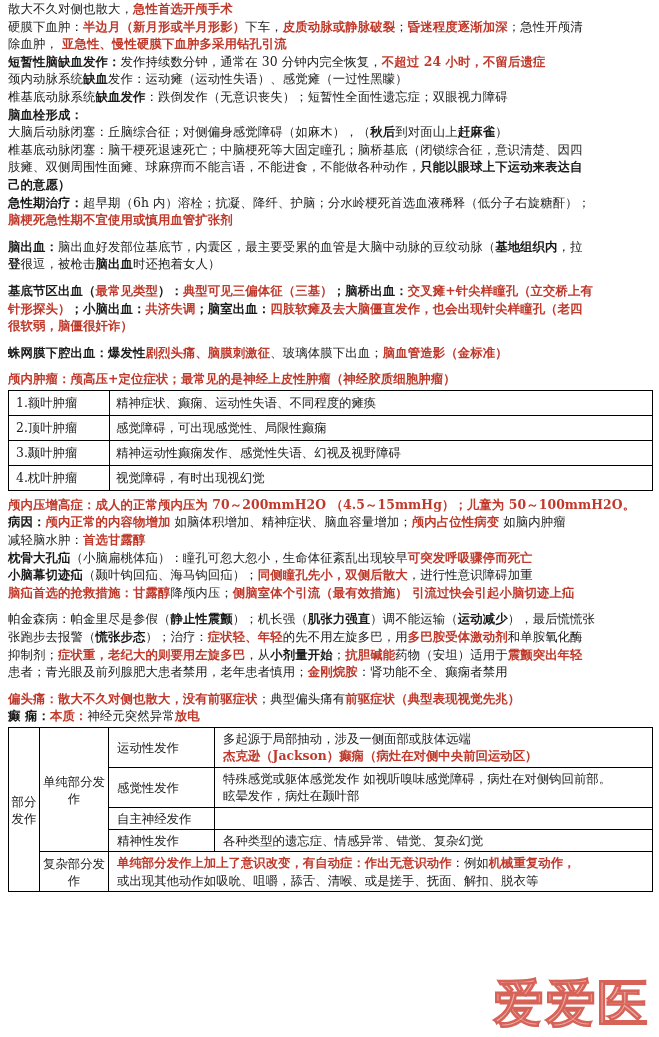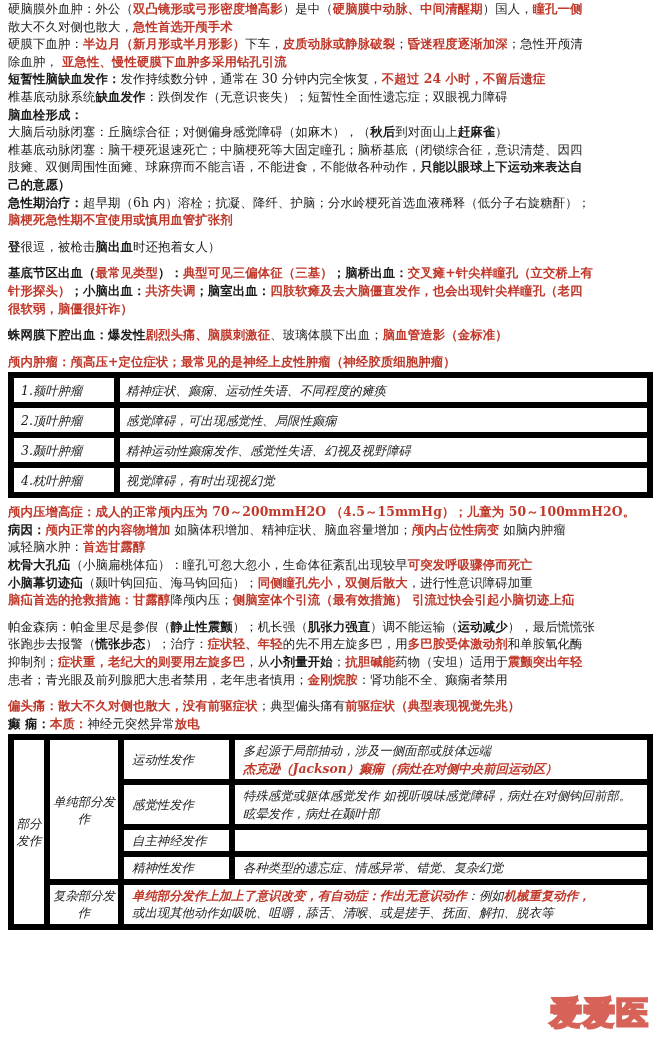--- a/index.html
+++ b/index.html
@@ -39,25 +39,24 @@
   
   table.doc {
     border-collapse: collapse;
     width: 645px;
     margin: 2px 0 0 8px;
     font-size: 12.4px;
     line-height: 17.4px;
     table-layout: fixed;
   }
   table.doc td {
-    border: 6px solid #000000;
+    border: 1px solid #000000;
     padding: 2px 5px 2px 6px;
     vertical-align: middle;
     word-break: break-all;
-    font-style: italic;
   }
   table.tumor td.k {
     width: 88px;
     text-align: left;
     padding-left: 7px;
   }
   table.tumor td { height: 20px; }
 
   table.seizure { width: 645px; }
   table.seizure td.c1 {
@@ -83,51 +82,52 @@
     padding-left: 8px;
   }
   .vstack { display: block; }
 
   
   #watermark {
     position: absolute;
     right: 10px;
     bottom: 8px;
     font-family: "DejaVu Sans", "Liberation Sans", sans-serif;
-    font-size: 32px;
-    font-weight: bold;
+    font-size: 51px;
+    font-weight: normal;
     letter-spacing: 1px;
     color: rgba(255,255,255,0.0);
     -webkit-text-stroke: 2.5px #d4564a;
     text-shadow: 0 0 1px rgba(212,86,74,0.55);
     opacity: 0.92;
     pointer-events: none;
     line-height: 1;
   }
 </style>
 </head>
 <body>
 
 <div id="page">
 
   <div id="body-top">
-      <div class="line"><span class="dk">硬脑膜外血肿：外公（</span><span class="rb">双凸镜形或弓形密度增高影</span><span class="dk">）是中（</span><span class="rb">硬脑膜中动脉、中间清醒期</span><span class="dk">）国人，</span><span class="rb">瞳孔一侧</span></div>
       <div class="line"><span class="dk">散大不久对侧也散大，</span><span class="rb">急性首选开颅手术</span></div>
       <div class="line"><span class="dk">硬膜下血肿：</span><span class="rb">半边月（新月形或半月形影）</span><span class="dk">下车，</span><span class="rb">皮质动脉或静脉破裂</span><span class="dk">；</span><span class="rb">昏迷程度逐渐加深</span><span class="dk">；急性开颅清</span></div>
       <div class="line"><span class="dk">除血肿，   </span><span class="rb">亚急性、慢性硬膜下血肿多采用钻孔引流</span></div>
       <div class="line"><span class="b">短暂性脑缺血发作：</span><span class="dk">发作持续数分钟，通常在 30 分钟内完全恢复，</span><span class="rb">不超过 24 小时，不留后遗症</span></div>
+      <div class="line"><span class="dk">颈内动脉系统</span><span class="b">缺血</span><span class="dk">发作：运动瘫（运动性失语）、感觉瘫（一过性黑矇）</span></div>
       <div class="line"><span class="dk">椎基底动脉系统</span><span class="b">缺血发作</span><span class="dk">：跌倒发作（无意识丧失）；短暂性全面性遗忘症；双眼视力障碍</span></div>
       <div class="line"><span class="b">脑血栓形成：</span></div>
       <div class="line"><span class="dk">大脑后动脉闭塞：丘脑综合征；对侧偏身感觉障碍（如麻木），（</span><span class="b">秋后</span><span class="dk">到对面山上</span><span class="b">赶麻雀</span><span class="dk">）</span></div>
       <div class="line"><span class="dk">椎基底动脉闭塞：脑干梗死退速死亡；中脑梗死等大固定瞳孔；脑桥基底（闭锁综合征，意识清楚、因四</span></div>
       <div class="line"><span class="dk">肢瘫、双侧周围性面瘫、球麻痹而不能言语，不能进食，不能做各种动作，</span><span class="b">只能以眼球上下运动来表达自</span></div>
       <div class="line"><span class="b">己的意愿）</span></div>
       <div class="line"><span class="b">急性期治疗：</span><span class="dk">超早期（6h 内）溶栓；抗凝、降纤、护脑；分水岭梗死首选血液稀释（低分子右旋糖酐）；</span></div>
       <div class="line"><span class="rb">脑梗死急性期不宜使用或慎用血管扩张剂</span></div>
       <div class="gap"></div>
+      <div class="line"><span class="b">脑出血：</span><span class="dk">脑出血好发部位基底节，内囊区，最主要受累的血管是大脑中动脉的豆纹动脉（</span><span class="b">基地组织内</span><span class="dk">，拉</span></div>
       <div class="line"><span class="b">登</span><span class="dk">很逗，被枪击</span><span class="b">脑出血</span><span class="dk">时还抱着女人）</span></div>
       <div class="gap"></div>
       <div class="line"><span class="b">基底节区出血（</span><span class="rb">最常见类型</span><span class="b">）：</span><span class="rb">典型可见三偏体征（三基）</span><span class="b">；脑桥出血：</span><span class="rb">交叉瘫+针尖样瞳孔（立交桥上有</span></div>
       <div class="line"><span class="rb">针形探头）</span><span class="b">；小脑出血：</span><span class="rb">共济失调</span><span class="b">；脑室出血：</span><span class="rb">四肢软瘫及去大脑僵直发作，也会出现针尖样瞳孔（老四</span></div>
       <div class="line"><span class="rb">很软弱，脑僵很奸诈）</span></div>
       <div class="gap"></div>
       <div class="line"><span class="b">蛛网膜下腔出血：</span><span class="b">爆发性</span><span class="rb">剧烈头痛、脑膜刺激征</span><span class="dk">、玻璃体膜下出血；</span><span class="rb">脑血管造影（金标准）</span></div>
       <div class="gap"></div>
       <div class="line"><span class="rb">颅内肿瘤：颅高压+定位症状；</span><span class="rb">最常见的是神经上皮性肿瘤（神经胶质细胞肿瘤）</span></div>
     </div>

